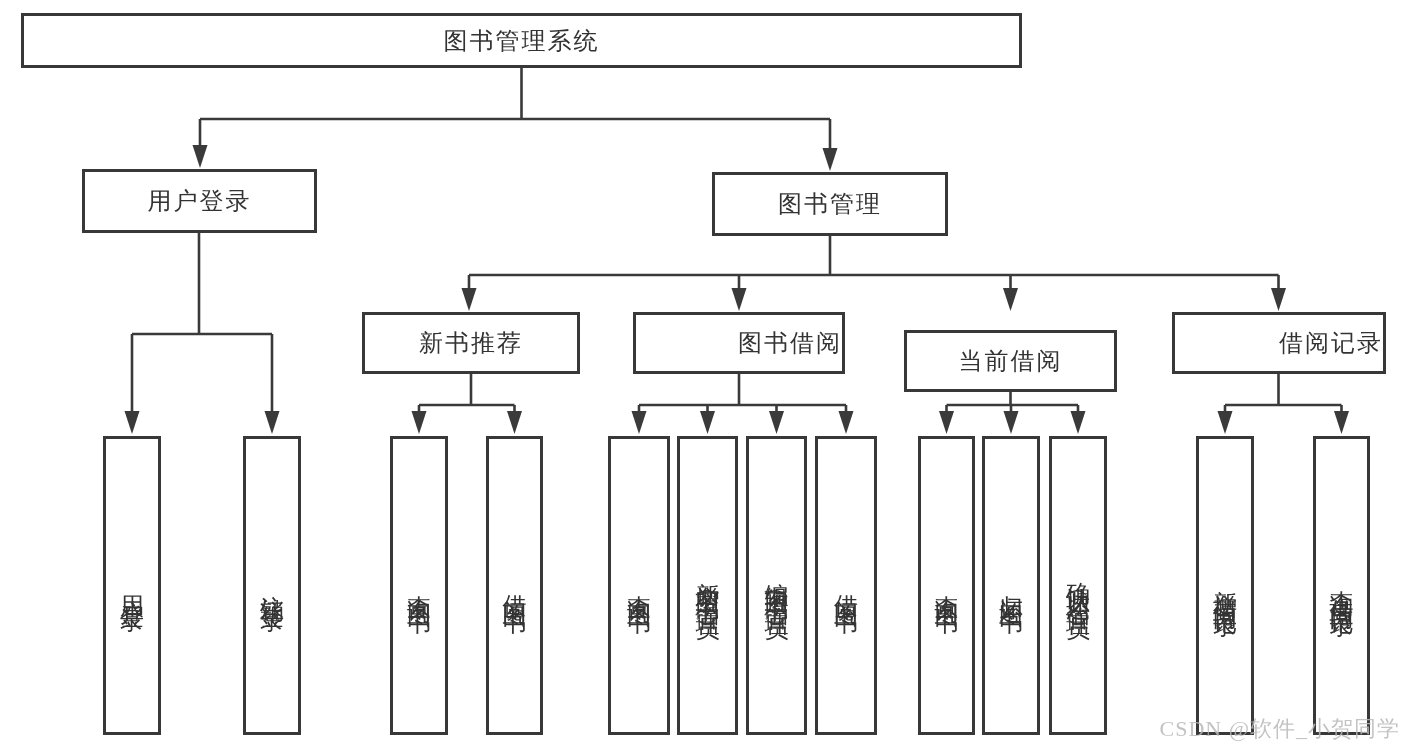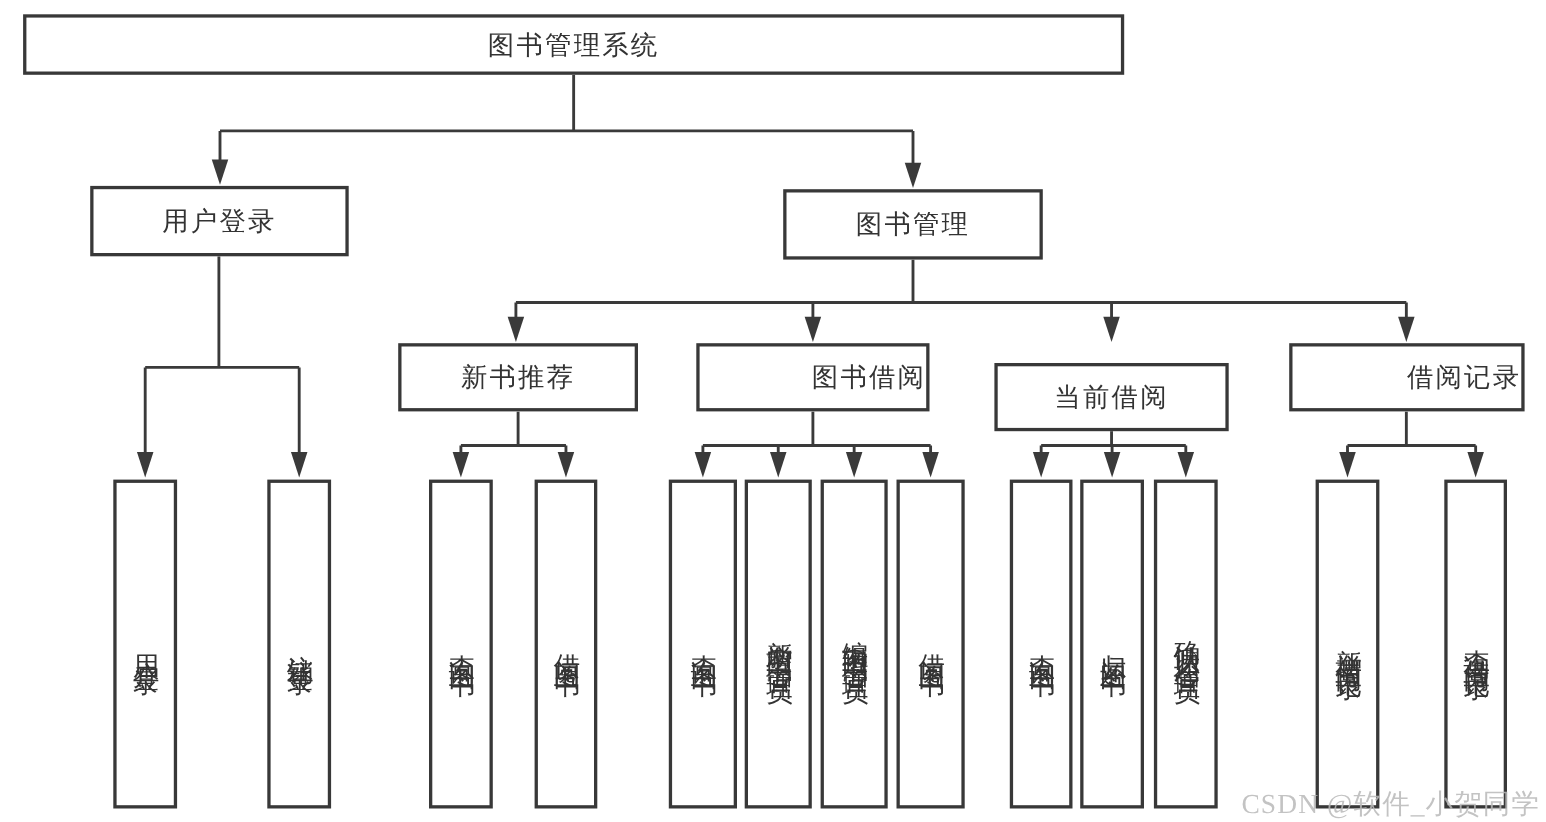--- a/index.html
+++ b/index.html
@@ -68,21 +68,21 @@
   .lf-8  { left: 815px;  width: 62px; }
   .lf-9  { left: 918px;  width: 57px; }
   .lf-10 { left: 982px;  width: 58px; }
   .lf-11 { left: 1049px; width: 58px; }
   .lf-12 { left: 1196px; width: 58px; }
   .lf-13 { left: 1313px; width: 57px; }
   #watermark {
     position: absolute;
     right: 5px;
     top: 714px;
-    font-size: 25px;
+    font-size: 22px;
     letter-spacing: 1px;
     color: #b9b9b9;
     opacity: 0.85;
     z-index: 3;
     white-space: nowrap;
   }
 </style>
 </head>
 <body>
 

